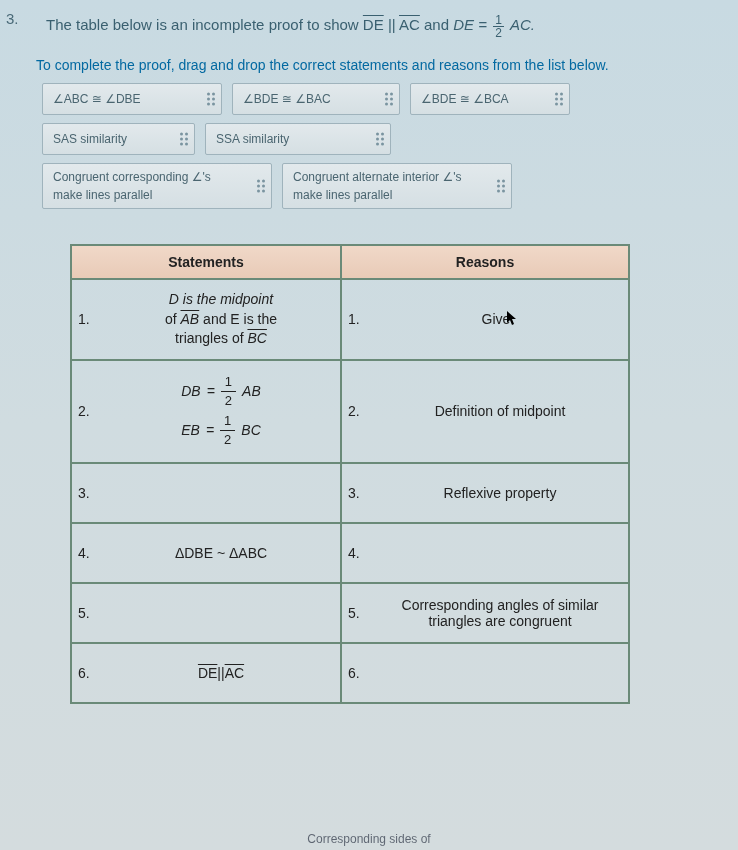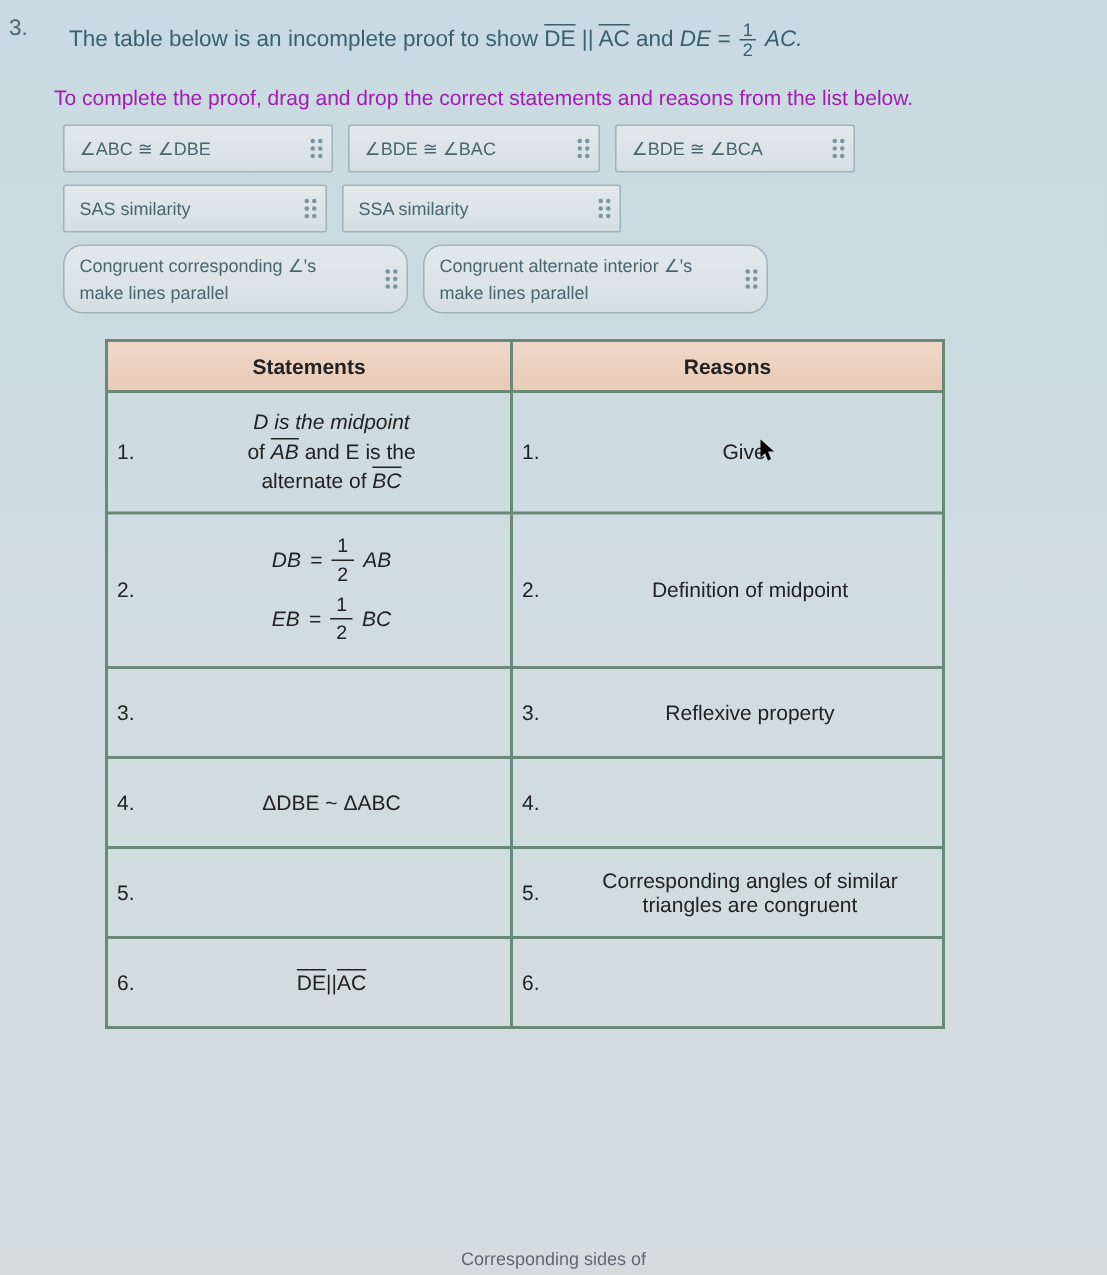--- a/index.html
+++ b/index.html
@@ -35,41 +35,41 @@
     vertical-align: middle;
     text-align: center;
     font-size: 12px;
     line-height: 1;
     margin: 0 2px;
   }
   .frac .n { display:block; border-bottom:1px solid #3a6070; padding:0 2px;}
   .frac .d { display:block; padding:0 2px;}
   .subprompt {
     font-size: 14px;
-    color: #a21caf;
+    color: #0369a1;
     margin: 0 0 10px 6px;
   }
   .tiles {
     margin-left: 12px;
-    margin-bottom: 17px;
+    margin-bottom: 35px;
   }
   .trow { display:flex; gap:10px; margin-bottom:8px; }
   .tile {
     background: linear-gradient(180deg,#e2e9ec,#d5dfe3);
     border:1px solid #9fb3bc;
     border-radius:2px;
     padding:8px 28px 8px 10px;
     position:relative;
     font-size:12px;
     color:#4a6570;
     min-height:18px;
     display:flex;
     align-items:center;
   }
-  .tile.tall { min-height:44px; display:block; padding-top:6px; padding-bottom:6px;border-radius:13px;}
+  .tile.tall { min-height:44px; display:block; padding-top:6px; padding-bottom:6px;}
   .tile .l1 { margin-bottom:4px; }
   .grip {
     position:absolute; right:6px; top:50%; transform:translateY(-50%);
     display:grid; grid-template-columns:repeat(2,3px); gap:2px;
   }
   .grip span { width:3px; height:3px; background:#7a94a0; border-radius:50%;}
   .proof-wrap {
     margin-left: 40px;
     width: 560px;
     border: 2px solid #6a8a78;
@@ -171,21 +171,21 @@
             <span></span>
             <span></span>
             <span></span>
             <span></span>
             <span></span>
             <span></span>
           </span>
       </div>
     </div>
     <div class="trow">
-      <div class="tile" style="width:176px">
+      <div class="tile" style="width:153px">
         <span>SAS similarity</span>
         <span class="grip">
             <span></span>
             <span></span>
             <span></span>
             <span></span>
             <span></span>
             <span></span>
           </span>
       </div>
@@ -237,21 +237,21 @@
 
     <div class="prow h1">
       <div class="cell c-sn">1.</div>
       <div class="cell c-st">
         <div class="st-inner">
           <div><i>D is the midpoint</i></div>
           <div>
             <span>of </span><i class="ov">AB</i><span> and E is the</span>
           </div>
           <div>
-            <span>alternate of </span><i class="ov">BC</i>
+            <span>triangles of </span><i class="ov">BC</i>
           </div>
         </div>
       </div>
       <div class="cell c-rn">1.</div>
       <div class="cell c-rs">
         <span>Give</span>
         <span class="cursor">
           <svg width="14" height="18" viewBox="0 0 14 18">
               <path d="M1 1 L1 13 L4 10 L6 15 L8 14 L6 9 L10 9 Z" fill="#000"></path>
             </svg>

